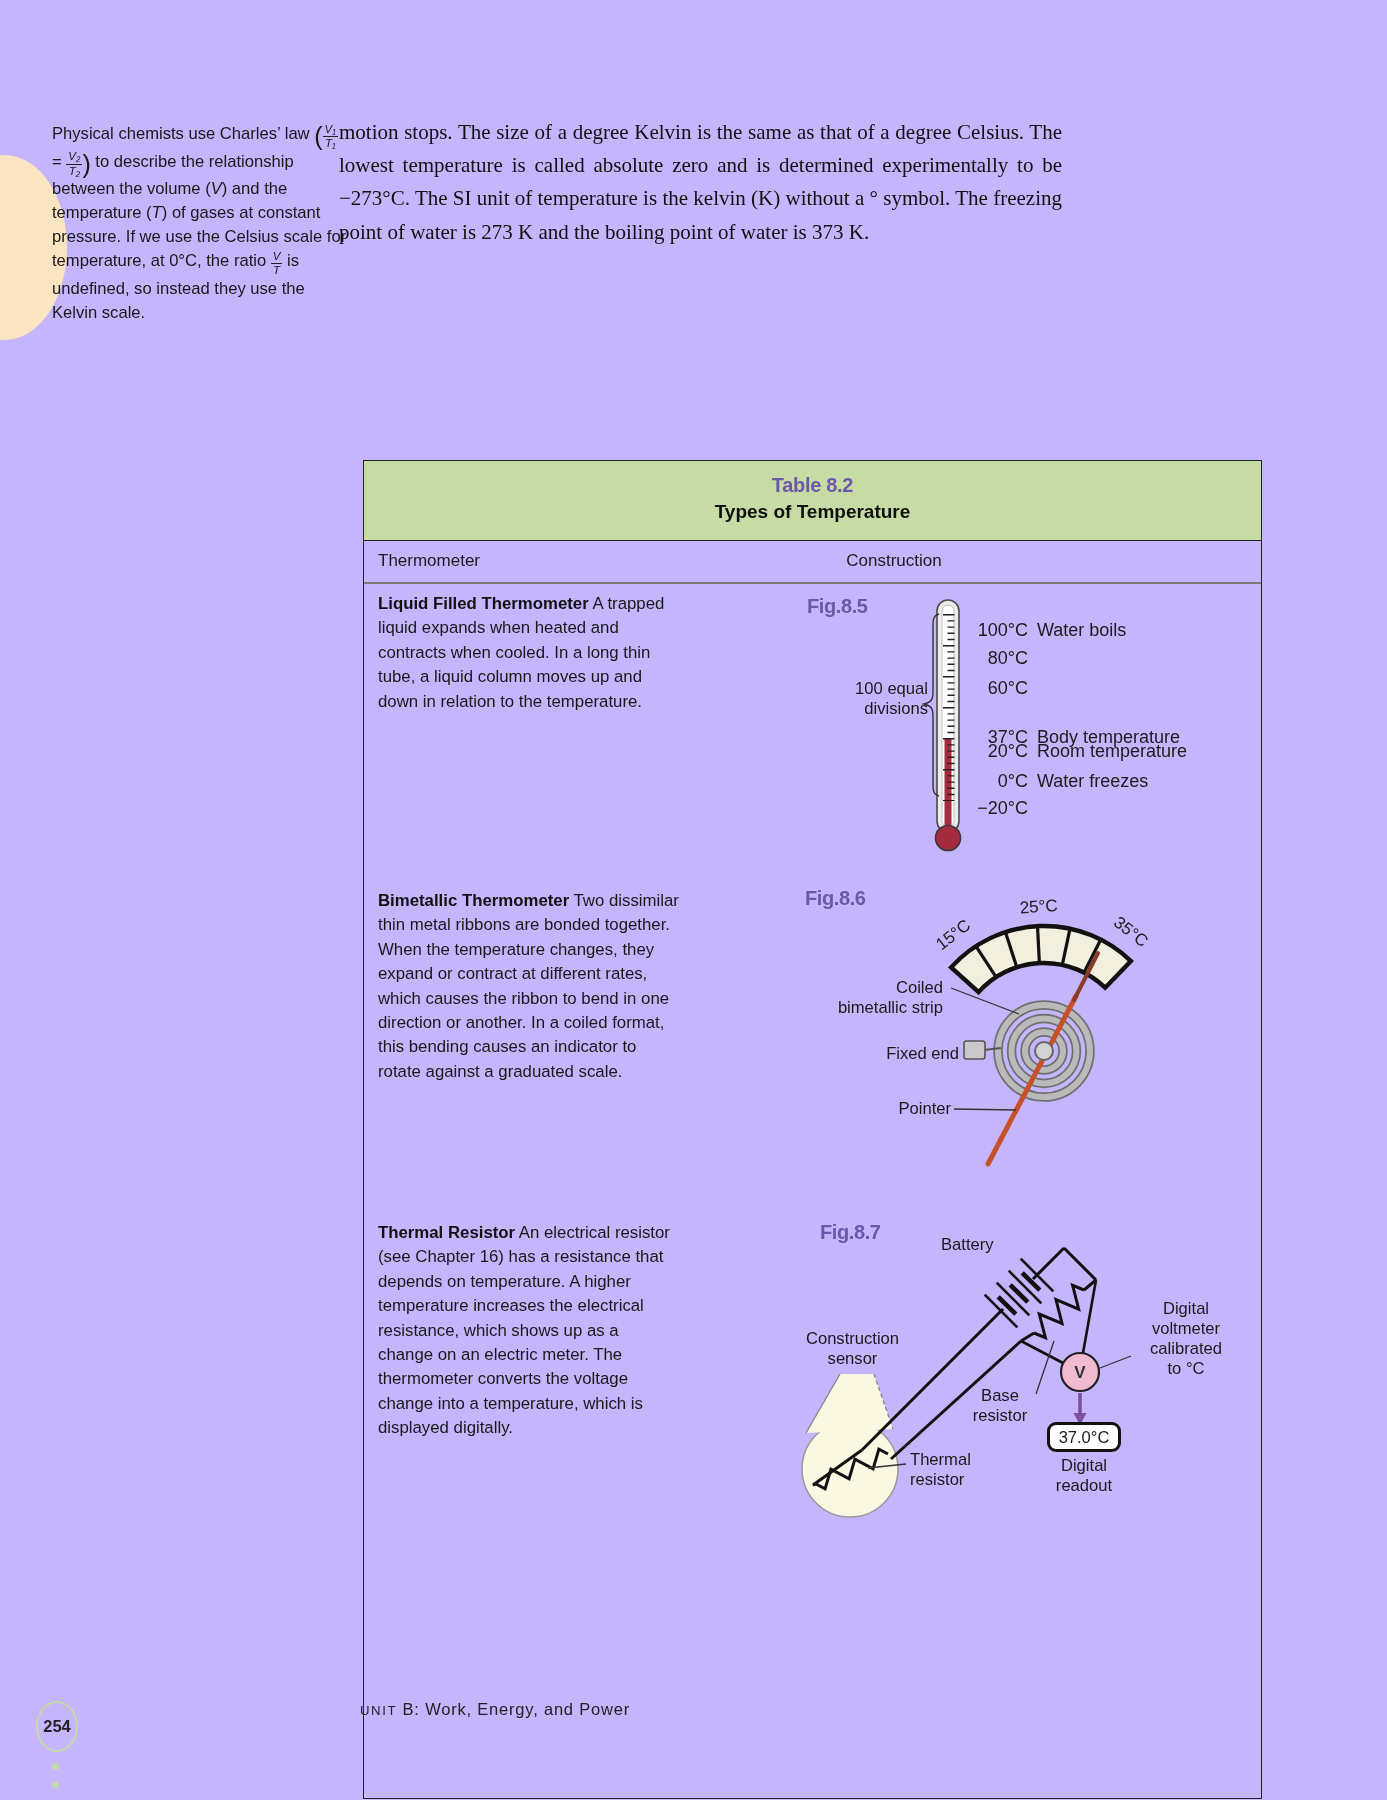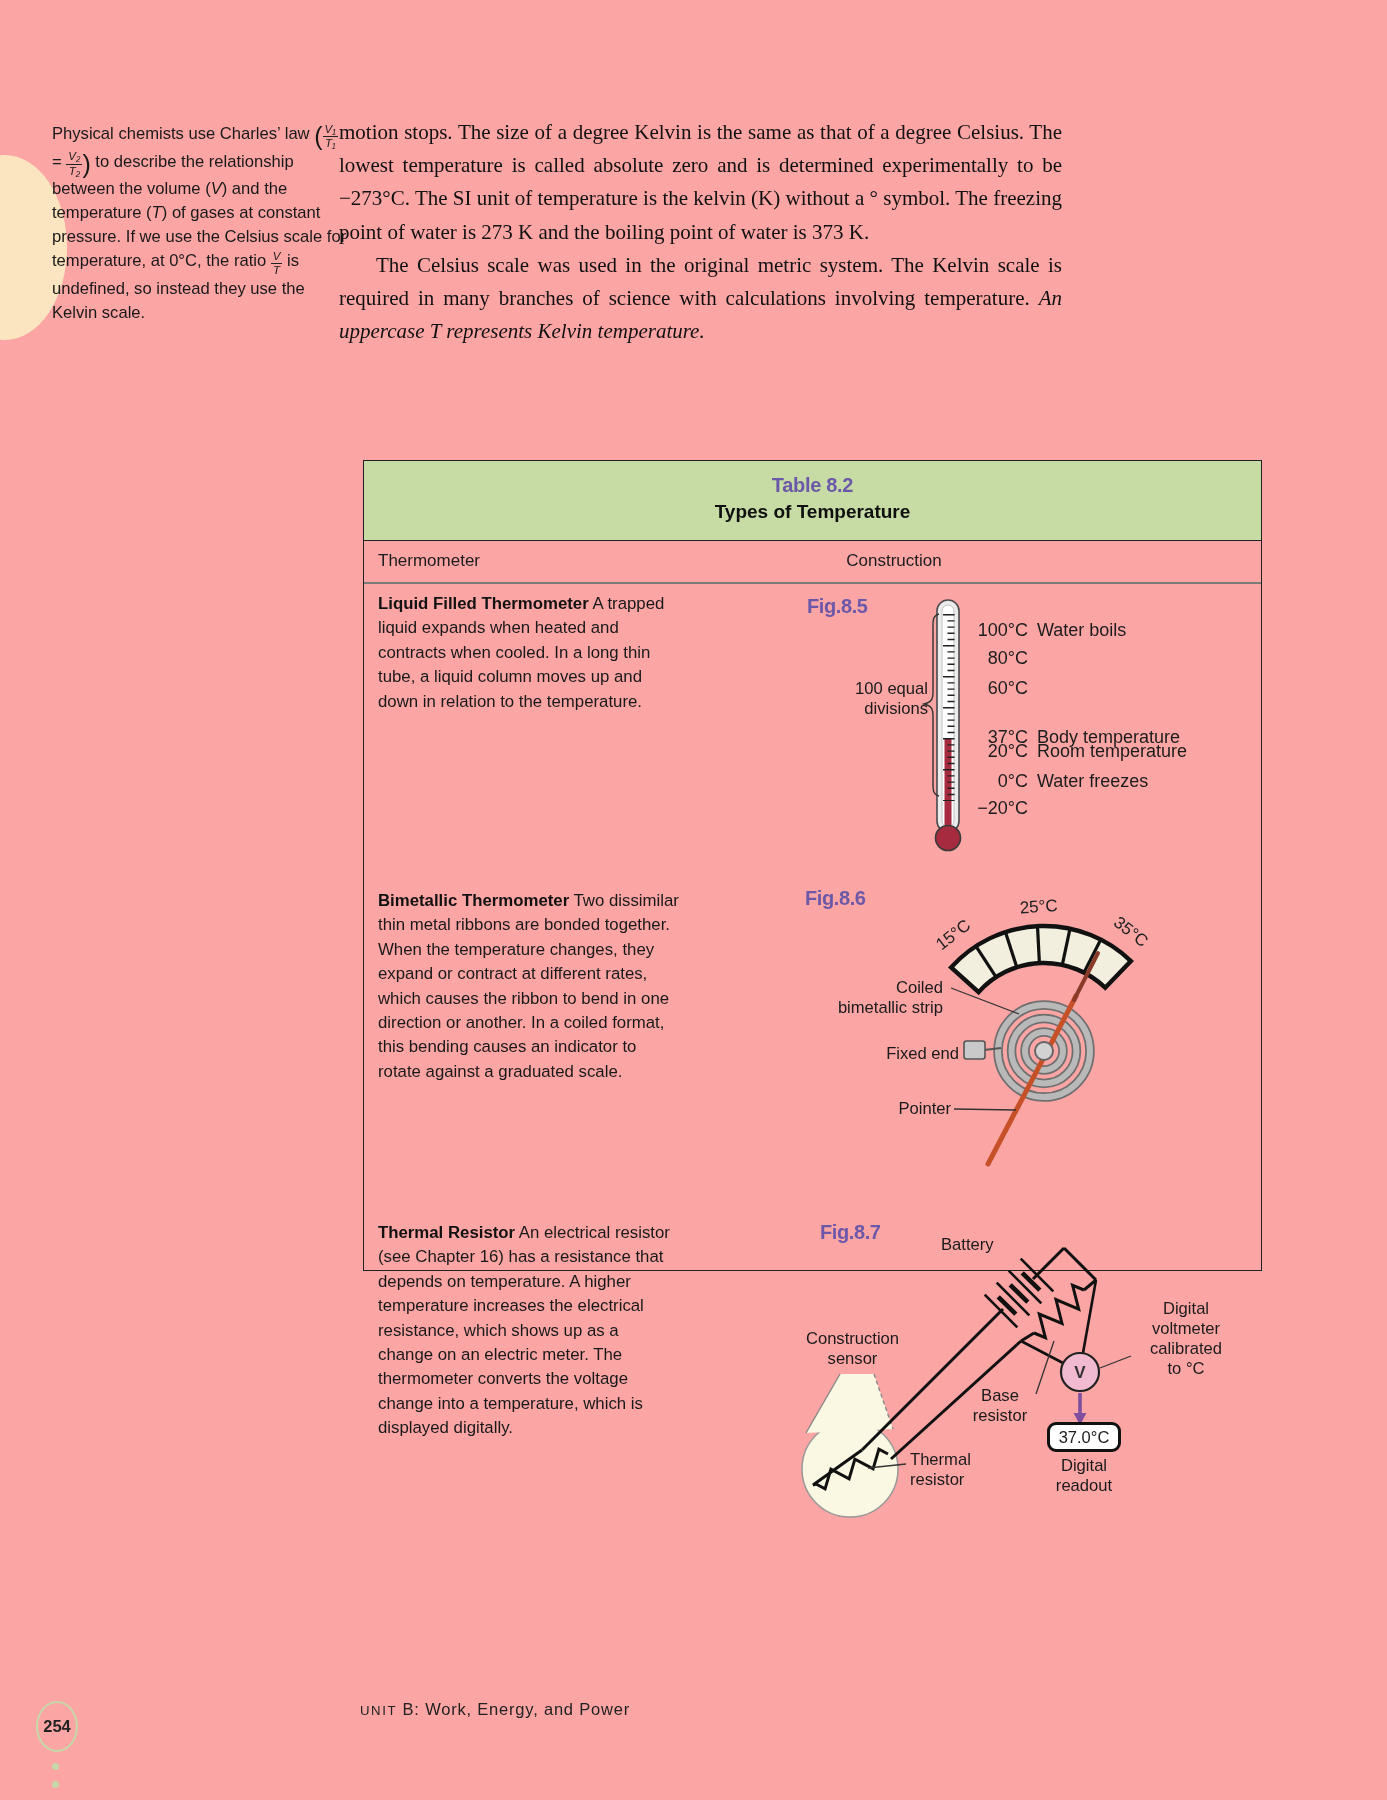--- a/index.html
+++ b/index.html
@@ -1,34 +1,34 @@
 <!DOCTYPE html>
 <html style="--accent_purple: #6c58a8; --table_header_green: #c7dba4; --thermometer_red: #a62b3f; --voltmeter_pink: #f2bad1; --arrow_purple: #7d4f9e; --peach: #fbe5c1; --footer_green: #c5d9a8; --dial_cream: #f2efdf; --sensor_cream: #faf7e3;"><head>
 <meta charset="utf-8">
 <style>
   html,body{margin:0;padding:0;background:#fff;}
-  .page{position:relative;width:1387px;height:1800px;background:#fca5a5;overflow:hidden;
+  .page{position:relative;width:1387px;height:1800px;background:#c4b5fd;overflow:hidden;
         font-family:"Liberation Sans",sans-serif;color:#1c1c1c;}
   
   .peach{position:absolute;left:-58px;top:155px;width:125px;height:185px;border-radius:50%;
          background:var(--peach,#fbe5c1);}
   
   .sidebar{position:absolute;left:52px;top:122px;width:300px;font-size:16.6px;line-height:24px;color:#191919;}
   .frac{display:inline-block;text-align:center;vertical-align:-8px;font-style:italic;font-size:11.5px;line-height:1;}
   .frac .num{display:block;border-bottom:1px solid #222;padding:0 2px 1px;}
   .frac .den{display:block;padding-top:1px;}
   .bigparen{font-size:25px;font-weight:300;vertical-align:-6px;}
   
   .maintext{position:absolute;left:339px;top:116px;width:723px;
             font-family:Liberation Serif, serif;font-size:21px;line-height:33.2px;
             text-align:justify;color:#111;}
   .maintext p{margin:0;}
   .maintext p.indent{text-indent:37px;}
   
-  .ttable{position:absolute;left:363px;top:460px;width:899px;height:811px;border:1.6px solid #222;box-sizing:border-box;}
+  .ttable{position:absolute;left:363px;top:460px;width:899px;height:1339px;border:1.6px solid #222;box-sizing:border-box;}
   .ttable .greenbar{position:absolute;left:0;top:0;width:100%;height:80px;background:var(--table_header_green,#c7dba4);
         border-bottom:1.4px solid #222;box-sizing:border-box;text-align:center;}
   .greenbar .ttitle{margin-top:13px;font-size:20px;font-weight:bold;color:var(--accent_purple,#6c58a8);letter-spacing:-0.3px;}
   .greenbar .tsub{margin-top:4px;font-size:19px;font-weight:bold;color:#101010;}
   .colheads{position:absolute;left:0;top:80px;width:100%;height:43px;border-bottom:2.6px solid #7a7a7a;box-sizing:border-box;}
   .colheads .c1{position:absolute;left:14px;top:10px;font-size:17px;}
   .colheads .c2{position:absolute;left:380px;top:10px;width:300px;text-align:center;font-size:17px;}
   .tbody{position:absolute;left:0;top:123px;width:100%;height:937px;}
   .rowtext{position:absolute;width:303px;font-size:16.8px;line-height:24.4px;color:#191919;}
   .rowtext b{font-weight:bold;color:#111;}
@@ -65,21 +65,20 @@
     <span class="bigparen">(</span><span class="frac"><span class="num">V₁</span><span class="den">T₁</span></span>
     <span>=</span>
     <span class="frac"><span class="num">V₂</span><span class="den">T₂</span></span><span class="bigparen">)</span>
     <span>to describe the relationship between the volume (</span><i>V</i><span>) and the temperature (</span><i>T</i><span>) of gases at constant pressure. If we use the Celsius scale for temperature, at 0°C, the ratio</span>
     <span class="frac"><span class="num">V</span><span class="den">T</span></span>
     <span>is undefined, so instead they use the Kelvin scale.</span>
   </aside>
 
   <div class="maintext">
     <p>motion stops. The size of a degree Kelvin is the same as that of a degree Celsius. The lowest temperature is called absolute zero and is determined experimentally to be −273°C. The SI unit of temperature is the kelvin (K) without a ° symbol. The freezing point of water is 273 K and the boiling point of water is 373 K.</p>
-    <p class="indent"><span>The Celsius scale was used in the original metric system. The Kelvin scale is required in many branches of science with calculations involving temperature.</span> <i>An uppercase T represents Kelvin temperature.</i></p>
   </div>
 
   <div class="ttable">
     <div class="greenbar">
       <div class="ttitle">Table 8.2</div>
       <div class="tsub">Types of Temperature</div>
     </div>
     <div class="colheads">
       <div class="c1">Thermometer</div>
       <div class="c2">Construction</div>

